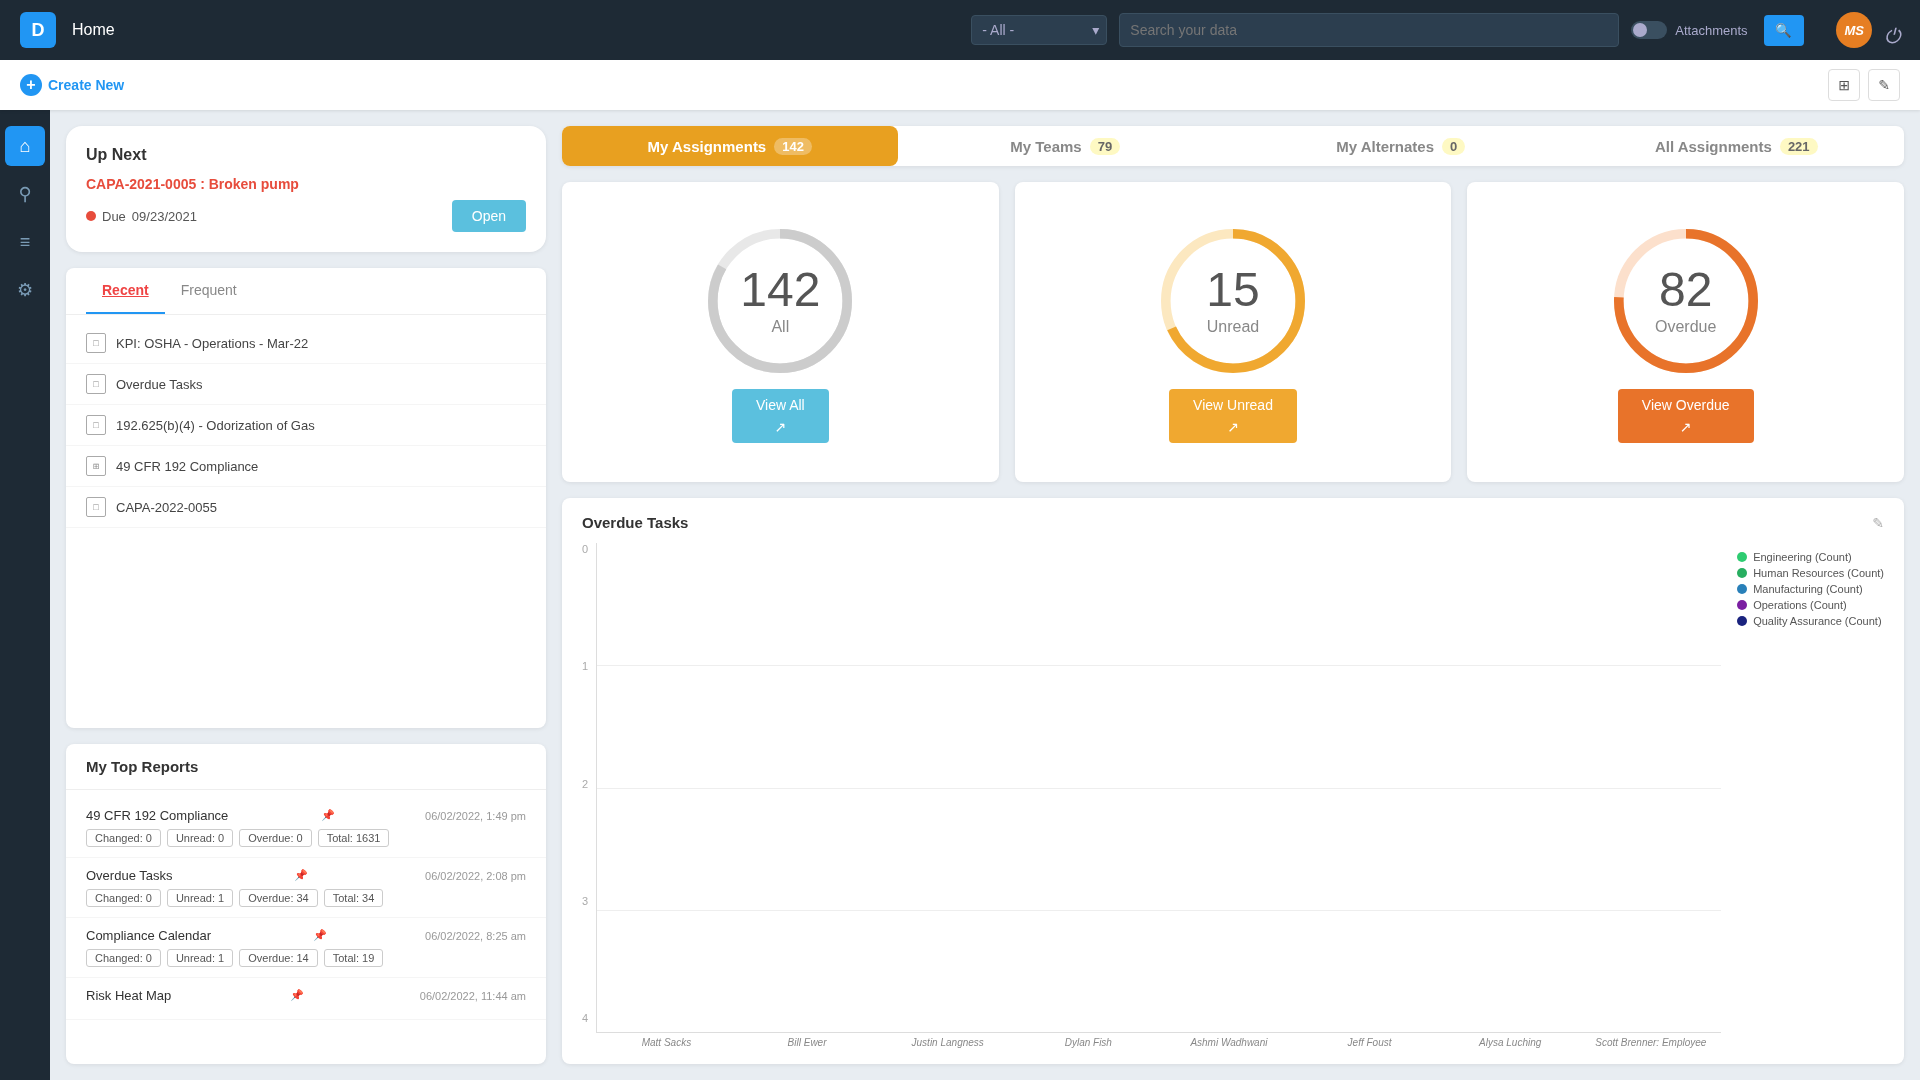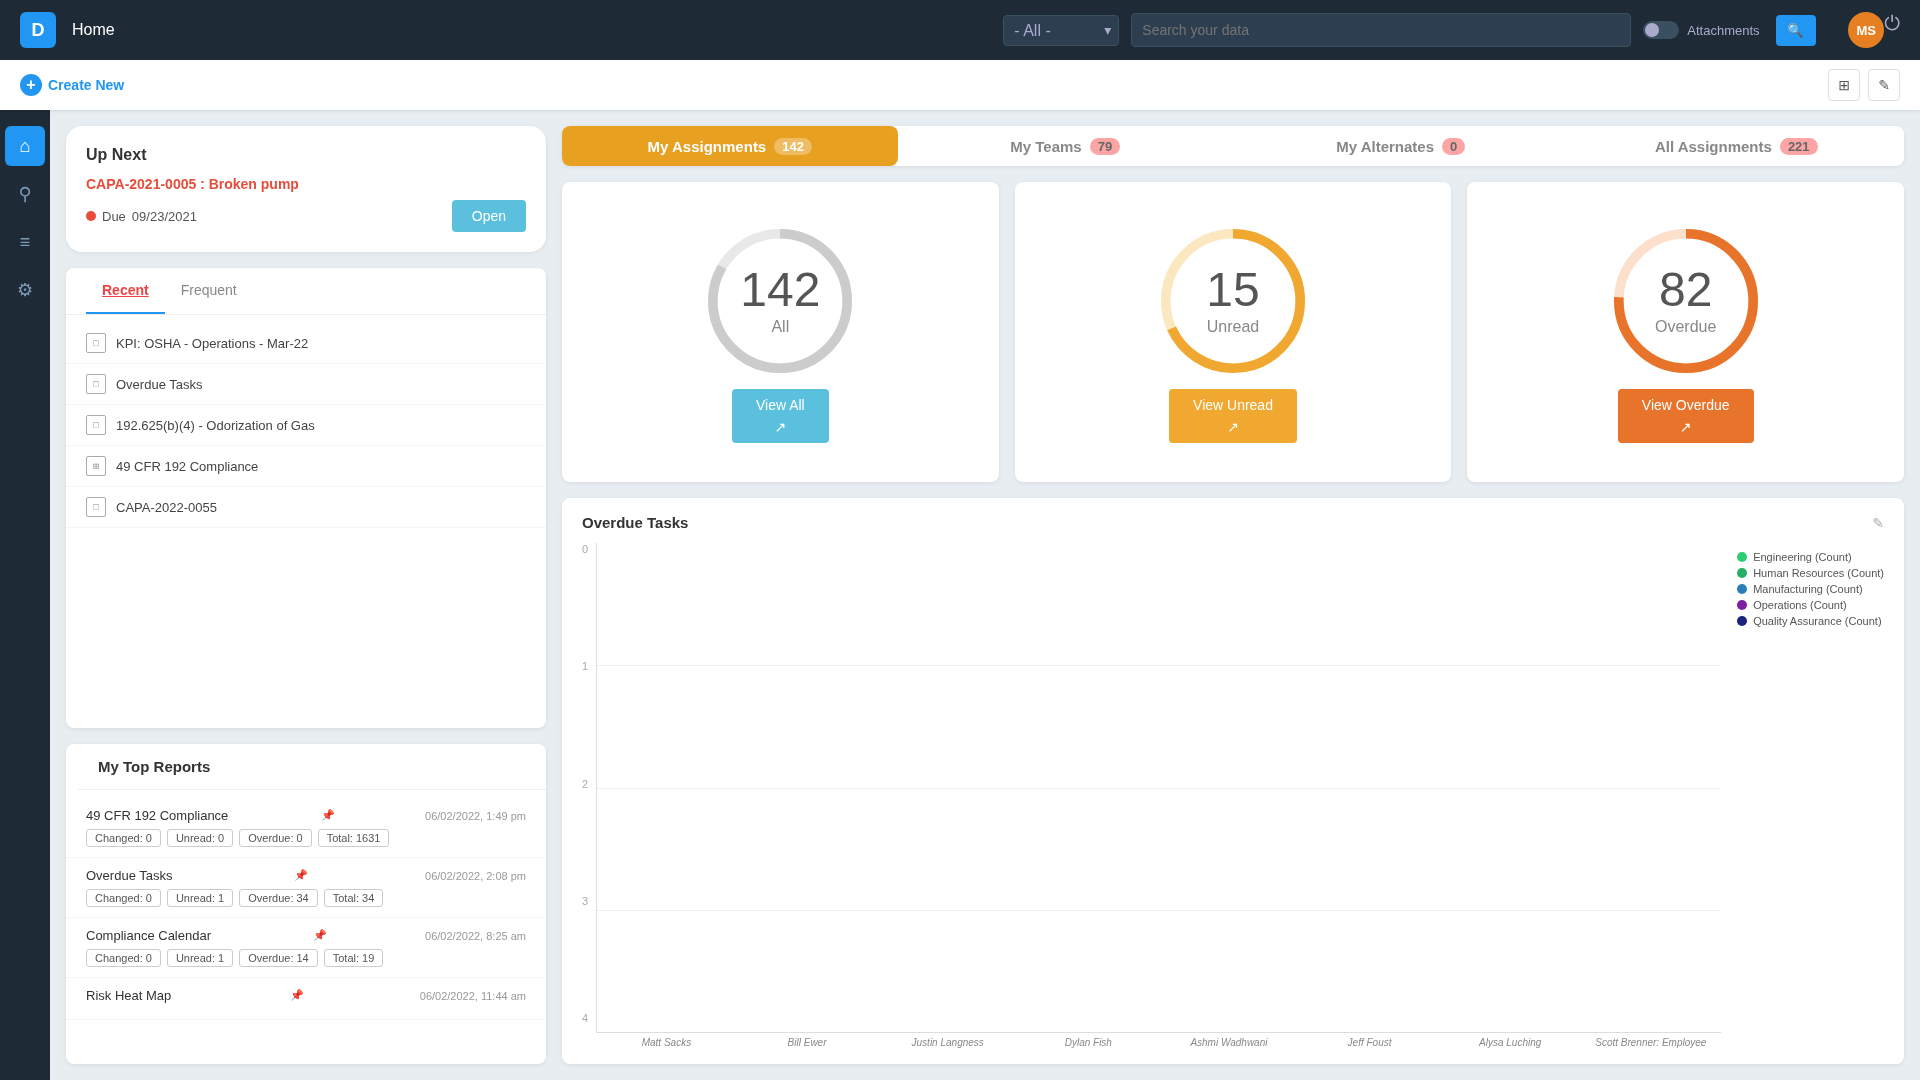--- a/index.html
+++ b/index.html
@@ -30,24 +30,24 @@
     .nav-search-area {
       margin-left: auto;
       display: flex; align-items: center; gap: 12px;
     }
     .nav-filter-select {
       background: #2c3e4f;
       color: #aac;
       border: 1px solid #3a4f60;
       border-radius: 4px;
       padding: 6px 28px 6px 10px;
-      font-size: 16px;
+      font-size: 14px;
       appearance: none;
       cursor: pointer;
-      width: 116px;
+      width: 136px;
     }
     .search-box {
       background: #2c3e4f;
       border: 1px solid #3a4f60;
       border-radius: 4px;
       display: flex; align-items: center;
       padding: 0 10px;
       width: 500px;
     }
     .search-box input {
@@ -80,22 +80,23 @@
     .search-btn {
       background: #2196f3;
       border: none;
       color: white;
       padding: 8px 12px;
       border-radius: 4px;
       cursor: pointer;
       margin-left: 4px;
     }
     .nav-right {
-      display: flex; align-items: flex-start; 
+      display: flex; align-items: flex-end; gap: 12px;
       margin-left: 16px;
+      font-style: italic;
     }
     .avatar {
       width: 36px; height: 36px;
       background: #e67e22;
       border-radius: 50%;
       display: flex; align-items: center; justify-content: center;
       color: white; font-weight: bold; font-size: 13px;
     }
     .logout-btn {
       color: #aac; font-size: 20px; cursor: pointer;
@@ -289,21 +290,20 @@
       display: flex;
       flex-direction: column;
       height: 320px;
     }
     .reports-title {
       font-size: 15px;
       font-weight: 600;
       color: #333;
       padding: 14px 20px;
       border-bottom: 1px solid #eee;
-      margin-left: 12px;
     }
     .reports-list {
       flex: 1;
       overflow-y: auto;
       padding: 8px 0;
     }
     .report-item {
       padding: 10px 20px;
       border-bottom: 1px solid #f5f5f5;
     }
@@ -360,21 +360,21 @@
       color: white;
       border-radius: 8px;
     }
     .assign-tab-badge {
       background: rgba(255,255,255,0.3);
       border-radius: 10px;
       padding: 1px 8px;
       font-size: 13px;
     }
     .assign-tab:not(.active) .assign-tab-badge {
-      background: #fca5a5;
+      background: #fef9c3;
       color: #666;
     }
 
     
     .metrics-row {
       display: flex;
       gap: 16px;
       height: 300px;
     }
     .metric-card {

